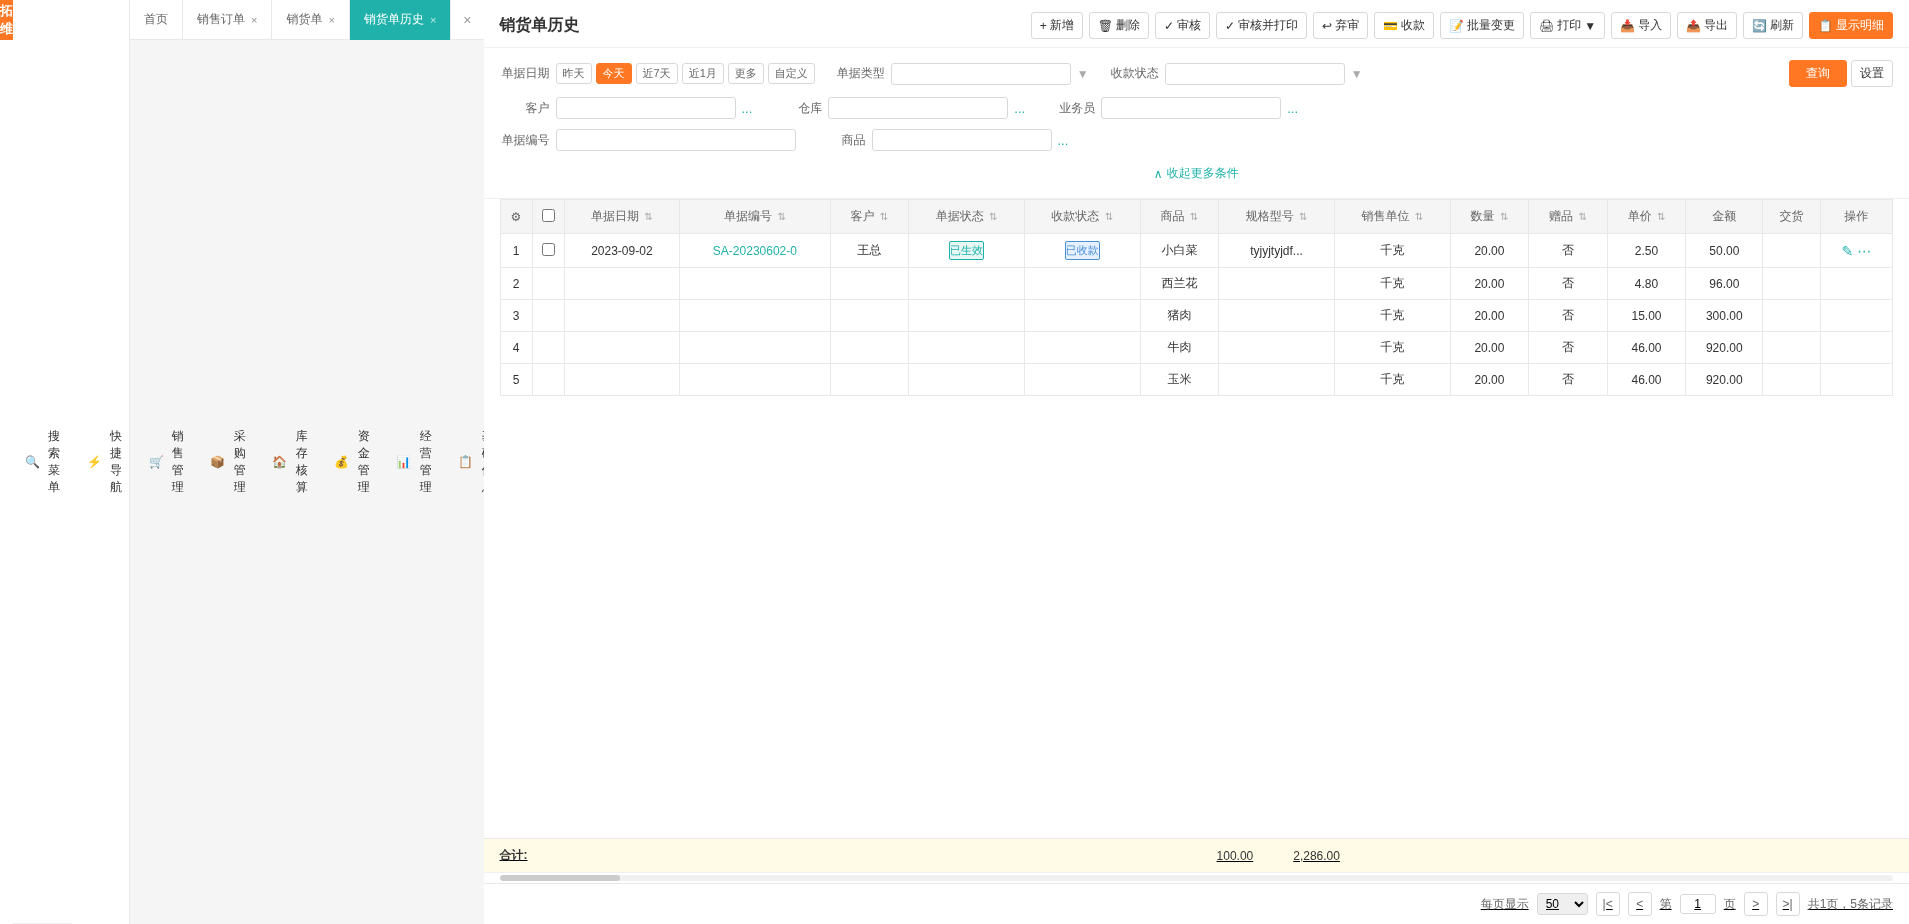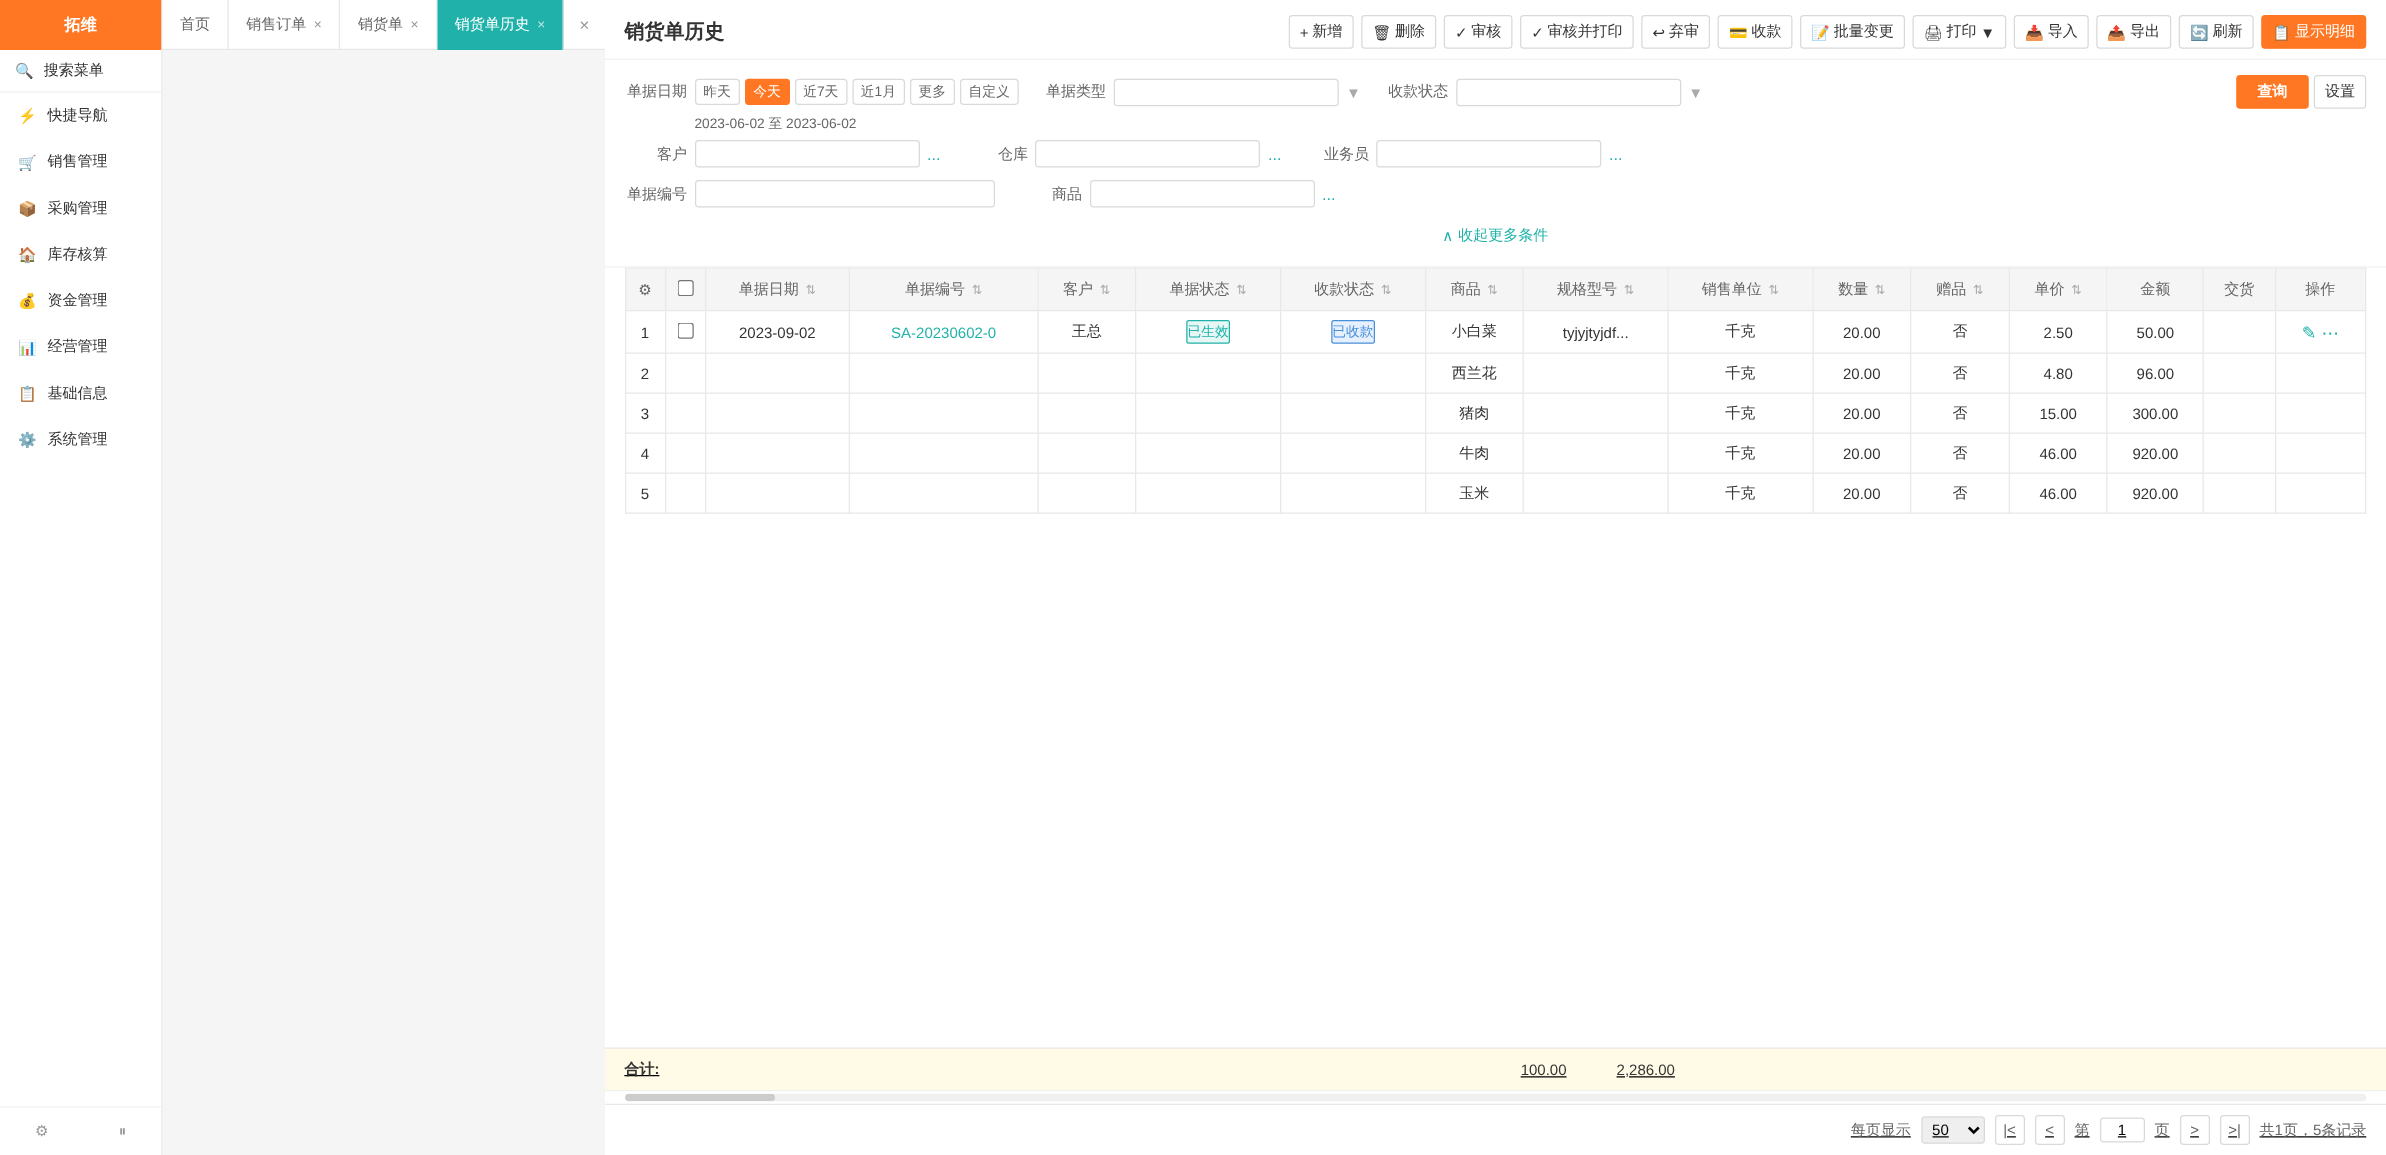--- a/index.html
+++ b/index.html
@@ -4,21 +4,21 @@
   <style>
     * { box-sizing: border-box; margin: 0; padding: 0; font-family: 'Microsoft YaHei', Arial, sans-serif; font-size: 12px; }
     body { display: flex; height: 924px; overflow: hidden; background: #f5f5f5; }
 
     
     .sidebar {
       width: 130px;
       background: #fff;
       border-right: 1px solid #e8e8e8;
       display: flex;
-      flex-direction: column;
+      flex-direction: row;
       height: 100%;
       flex-shrink: 0;
     }
     .sidebar-logo {
       height: 40px;
       background: #ff7722;
       display: flex;
       align-items: center;
       justify-content: center;
       color: #fff;
@@ -521,28 +521,25 @@
             <span style="color:#aaa;cursor:pointer;">▼</span>
           </div>
 
           <div class="filter-item">
             <span class="filter-label">收款状态</span>
             <input class="filter-select" type="text" style="">
             <span style="color:#aaa;cursor:pointer;">▼</span>
           </div>
 
           <div style="display:flex; gap:4px; margin-left: auto;">
-            <button class="toolbar-btn primary" style="background:#ff7722; color:#fff; border-color:#ff7722; padding:4px 16px;font-weight:bold;">查询</button>
+            <button class="toolbar-btn primary" style="background:#ff7722; color:#fff; border-color:#ff7722; padding:4px 16px;">查询</button>
             <button class="toolbar-btn">设置</button>
           </div>
         </div>
 
-        <div class="filter-row" style="margin-left: 56px; margin-bottom: 6px; margin-top:-6px;">
-          <span class="filter-date-range">2023-06-02 至 2023-06-02</span>
-        </div>
 
         <div class="filter-row">
 
           <div class="filter-item">
             <span class="filter-label">客户</span>
             <input class="filter-input" type="text" style="">
             <span class="filter-dots">...</span>
           </div>
 
           <div class="filter-item">

